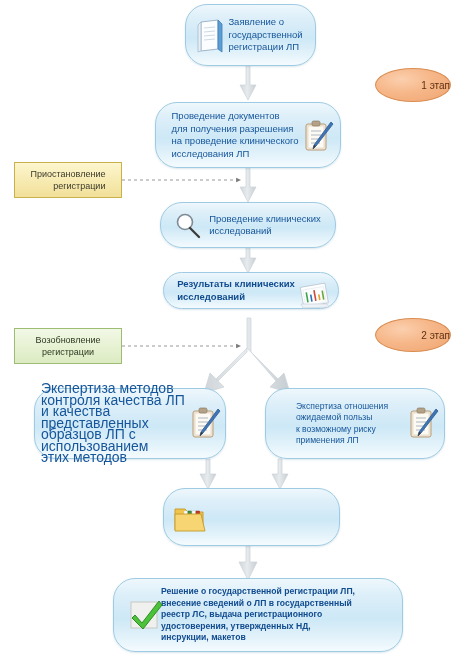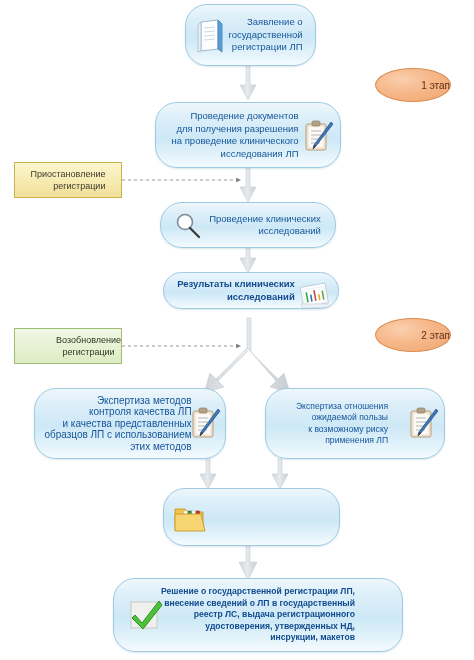--- a/index.html
+++ b/index.html
@@ -41,21 +41,21 @@
                 #f4fbfe 100%);
     box-shadow: 0 1px 2px rgba(120,160,185,0.25);
     display: flex;
     align-items: center;
     justify-content: center;
   }
   .node .label {
     color: #15559a;
     font-size: 9.5px;
     line-height: 12.5px;
-    text-align: right;
+    text-align: left;
     white-space: pre-line;
     padding: 0 6px;
   }
   .node.bold .label {
     font-weight: bold;
     color: #104b8f;
   }
   .node .icon-slot {
     position: absolute;
     display: flex;
@@ -224,21 +224,21 @@
           <line x1="16" y1="19" x2="16" y2="8" stroke="#d04a3a" stroke-width="1.6"></line>
           <line x1="20" y1="19" x2="20" y2="13" stroke="#e0a32c" stroke-width="1.6"></line>
           <line x1="24" y1="19" x2="24" y2="10" stroke="#6aa63c" stroke-width="1.6"></line>
         </g>
         <path d="M2,22 L28,22 L30,25 L4,26 Z" fill="#eef3f7" stroke="#c2ccd6" stroke-width="0.6"></path>
       </svg>
     </div>
   </div>
 
   <div class="node" style="left:34px; top:388px; width:192px; height:71px;">
-    <div class="label" style="margin-right:24px; font-size:10px; line-height:11.5px;">Экспертиза методов
+    <div class="label" style="margin-right:24px; font-size:14px; line-height:11.5px;">Экспертиза методов
 контроля качества ЛП
 и качества представленных
 образцов ЛП с использованием
 этих методов</div>
     <div class="icon-slot" style="right:3px; top:16px; width:34px; height:38px;">
       <svg class="ic" width="32" height="36" viewBox="0 0 32 36">
         <rect x="4" y="5" width="20" height="26" rx="2" fill="#f3eadd" stroke="#b89b74" stroke-width="1"></rect>
         <rect x="6" y="7" width="16" height="22" fill="#fdfaf4" stroke="#d9cbb4" stroke-width="0.6"></rect>
         <rect x="10" y="2" width="8" height="5" rx="1.5" fill="#b3a188" stroke="#8d7c63" stroke-width="0.7"></rect>
         <line x1="9" y1="12" x2="19" y2="12" stroke="#9aa7b5" stroke-width="0.8"></line>
@@ -296,21 +296,21 @@
 реестр ЛС, выдача регистрационного
 удостоверения, утвержденных НД,
 инсрукции, макетов</div>
   </div>
 
   <div class="note yellow" style="left:14px; top:162px; width:108px; height:36px;text-align:right;">
     <span>Приостановление
 регистрации</span>
   </div>
 
-  <div class="note green" style="left:14px; top:328px; width:108px; height:36px;justify-content:flex-end;">
+  <div class="note green" style="left:14px; top:328px; width:108px; height:36px;">
     <span>Возобновление
 регистрации</span>
   </div>
 
   <div class="stage" style="left:375px; top:68px; width:76px; height:34px;">
     <span>1 этап</span>
   </div>
 
   <div class="stage" style="left:375px; top:318px; width:76px; height:34px;">
     <span>2 этап</span>

